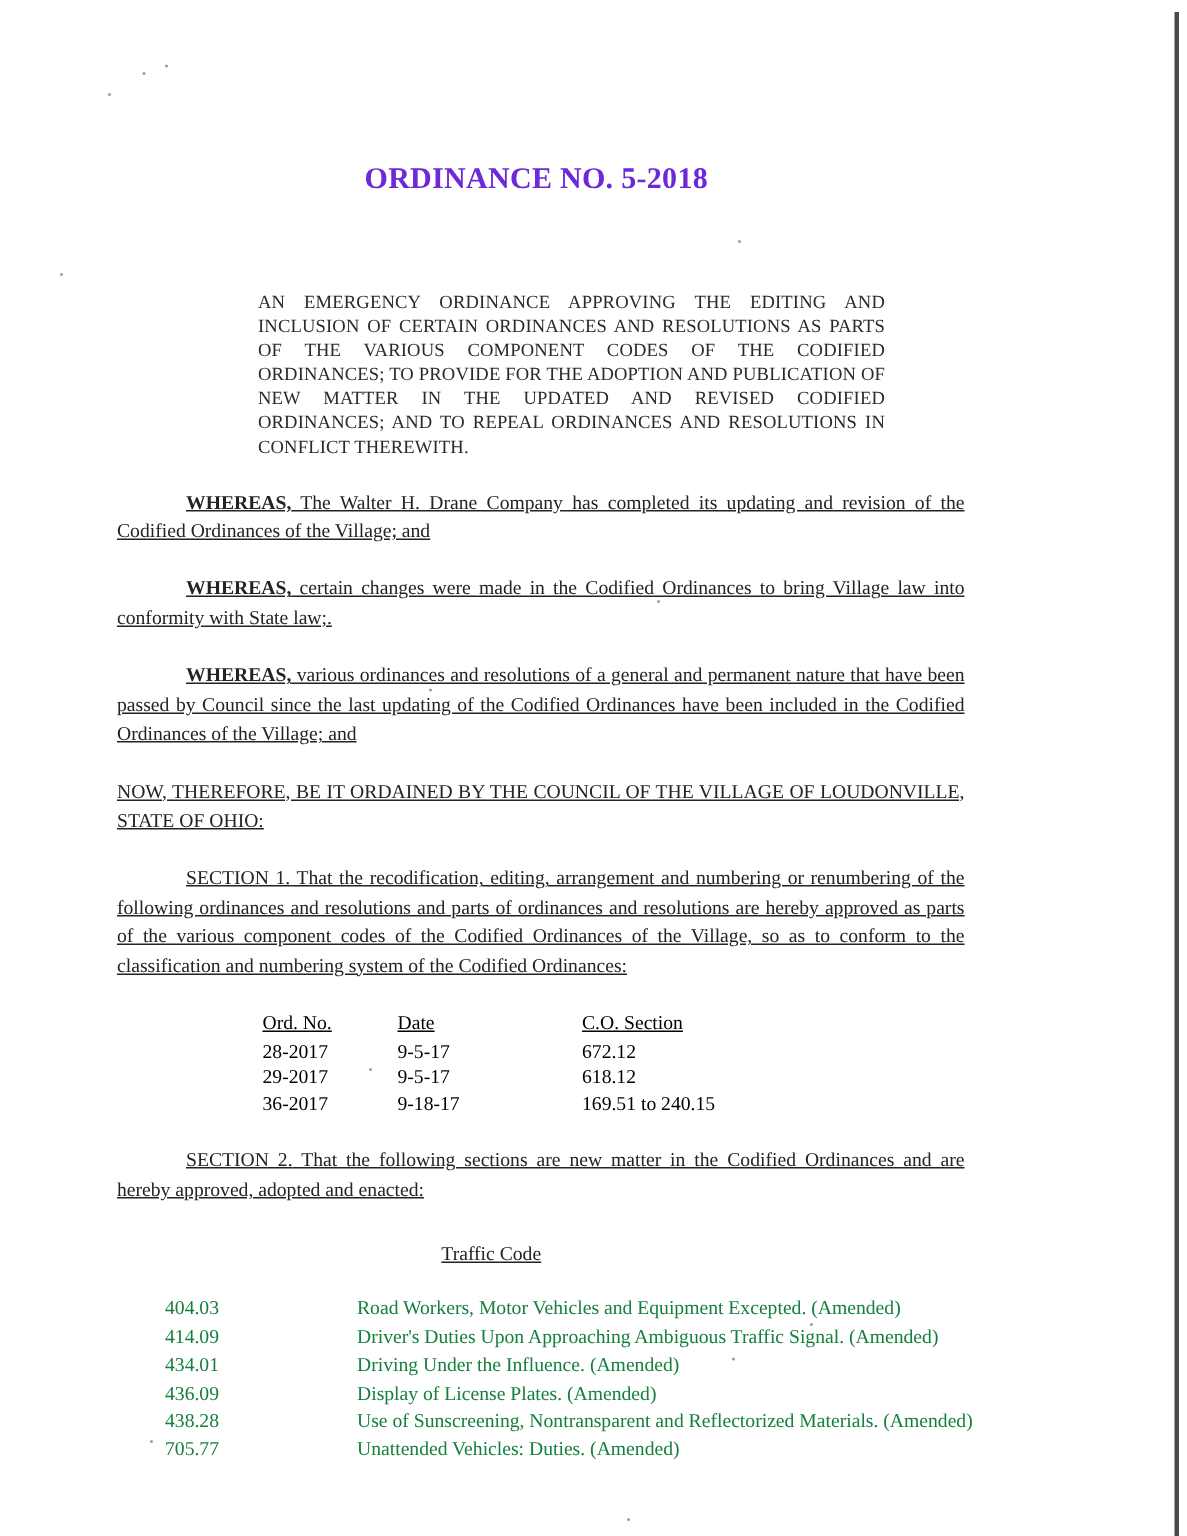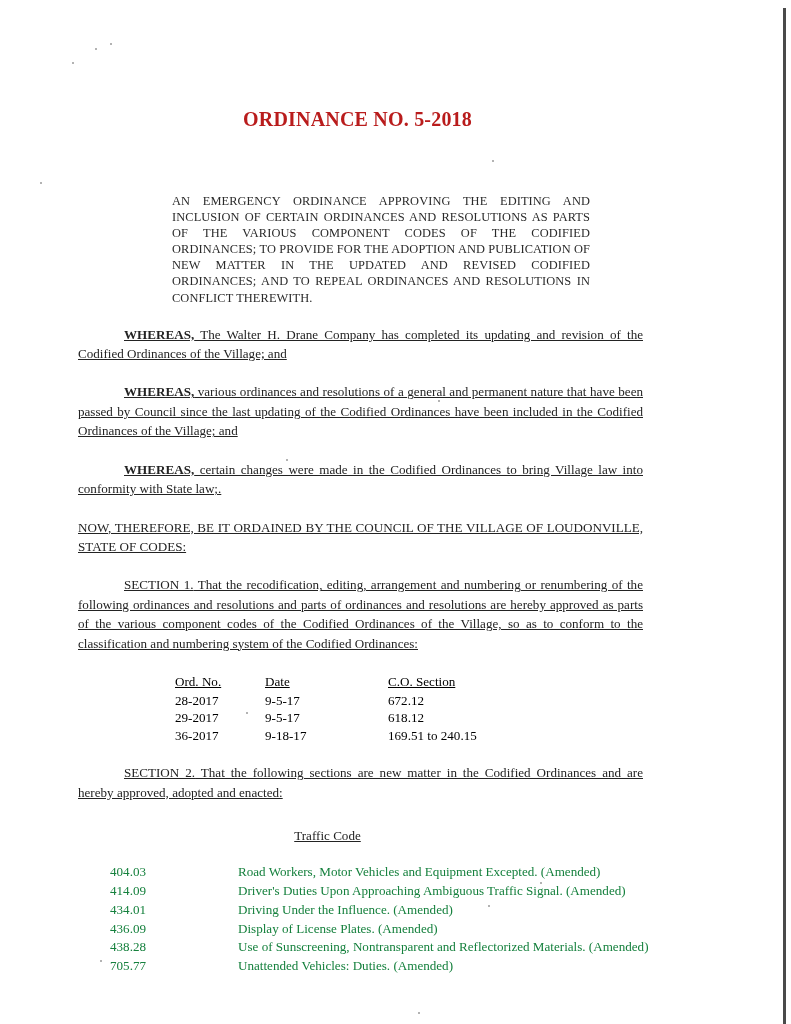--- a/index.html
+++ b/index.html
@@ -43,21 +43,21 @@
     width: 715px;
     padding: 0 0 0 0;
   }
   .doc-title {
     text-align: center;
     font-weight: bold;
     font-size: 20px;
     letter-spacing: 0.2px;
     margin: 0;
     padding-top: 108px;
-    color: #b91c1c;
+    color: #6d28d9;
   }
   .caption-block {
     width: 418px;
     margin: 62px 0 0 172px;
     text-align: justify;
     text-align-last: left;
     font-size: 12.4px;
     line-height: 16.1px;
     letter-spacing: 0.1px;
     color: #2a2a2a;
@@ -164,25 +164,25 @@
   <div class="sheet">
 
     <h1 class="doc-title">ORDINANCE NO. 5-2018</h1>
 
     <div class="caption-block">AN EMERGENCY ORDINANCE APPROVING THE EDITING AND INCLUSION OF CERTAIN ORDINANCES AND RESOLUTIONS AS PARTS OF THE VARIOUS COMPONENT CODES OF THE CODIFIED ORDINANCES; TO PROVIDE FOR THE ADOPTION AND PUBLICATION OF NEW MATTER IN THE UPDATED AND REVISED CODIFIED ORDINANCES; AND TO REPEAL ORDINANCES AND RESOLUTIONS IN CONFLICT THEREWITH.</div>
 
     <div class="body-block">
 
       <p><span class="lead">WHEREAS,</span><span> The Walter H. Drane Company has completed its updating and revision of the Codified Ordinances of the Village; and</span></p>
 
+      <p><span class="lead">WHEREAS,</span><span> certain changes were made in the Codified Ordinances to bring Village law into conformity with State law;.</span></p>
+
       <p><span class="lead">WHEREAS,</span><span> various ordinances and resolutions of a general and permanent nature that have been passed by Council since the last updating of the Codified Ordinances have been included in the Codified Ordinances of the Village; and</span></p>
 
-      <p><span class="lead">WHEREAS,</span><span> certain changes were made in the Codified Ordinances to bring Village law into conformity with State law;.</span></p>
-
-      <p class="no-indent">NOW, THEREFORE, BE IT ORDAINED BY THE COUNCIL OF THE VILLAGE OF LOUDONVILLE, STATE OF CODES:</p>
+      <p class="no-indent">NOW, THEREFORE, BE IT ORDAINED BY THE COUNCIL OF THE VILLAGE OF LOUDONVILLE, STATE OF OHIO:</p>
 
       <p><span>SECTION 1.</span><span>  That the recodification, editing, arrangement and numbering or renumbering of the following ordinances and resolutions and parts of ordinances and resolutions are hereby approved as parts of the various component codes of the Codified Ordinances of the Village, so as to conform to the classification and numbering system of the Codified Ordinances:</span></p>
     </div>
 
     <table class="ord-table">
       <thead>
         <tr>
           <th class="col-ord">Ord. No.</th>
           <th class="col-date">Date</th>
           <th class="col-co">C.O. Section </th>

